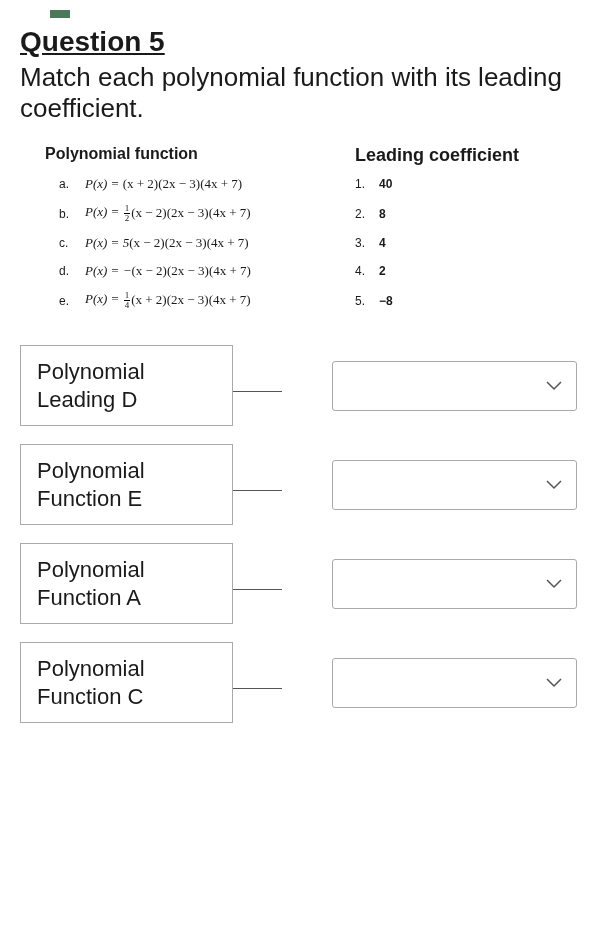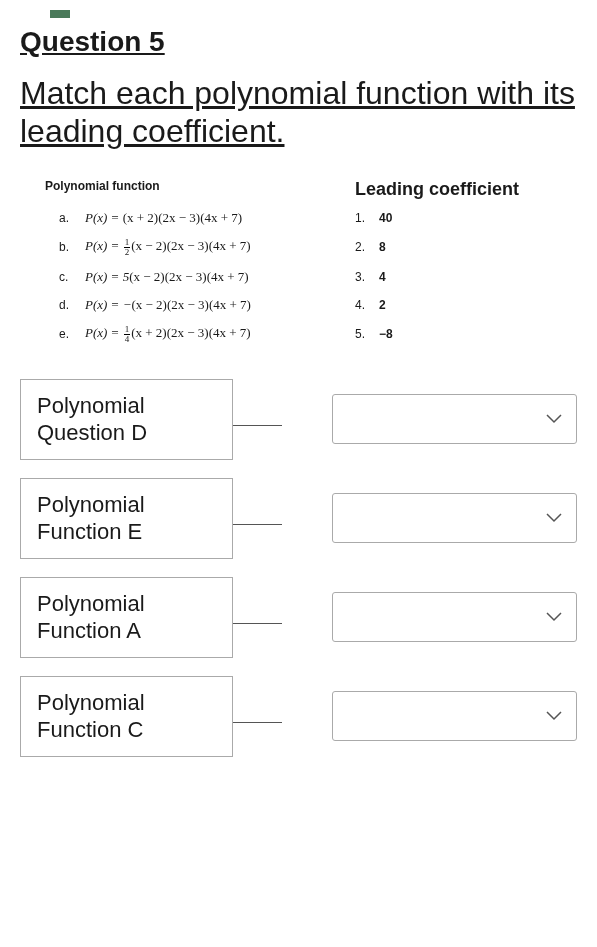--- a/index.html
+++ b/index.html
@@ -18,35 +18,34 @@
       width: 20px;
       height: 8px;
       background: #4a7a5a;
       margin-bottom: 8px;
       margin-left: 30px;
     }
     .question-title {
       font-size: 28px;
       font-weight: bold;
       text-decoration: underline;
-      margin-bottom: 16px;
+      margin-bottom: 4px;
     }
     .instruction {
-      font-size: 32px;
+      font-size: 26px;
       line-height: 1.2;
-      margin-bottom: 28px;
-      text-decoration: underline;
+      margin-bottom: 21px;
     }
     .columns-header {
       display: flex;
       margin-bottom: 10px;
       padding-left: 25px;
     }
     .ph-left {
-      font-size: 12px;
+      font-size: 16px;
       font-weight: bold;
       width: 310px;
     }
     .ph-right {
       font-size: 18px;
       font-weight: bold;
     }
     .poly-row {
       display: flex;
       align-items: center;
@@ -187,21 +186,21 @@
   <span class="poly-expr">
     <span>P(x) = </span><span class="frac"><span class="n">1</span><span class="d">4</span></span><span class="up">(x + 2)(2x − 3)(4x + 7)</span>
   </span>
   <span class="lead-num">5.</span>
   <span class="lead-val">−8</span>
 </div>
 
 <div class="match-area">
 
   <div class="match-row">
-    <div class="prompt-box">Polynomial Question D</div>
+    <div class="prompt-box">Polynomial Leading D</div>
     <div class="connector"></div>
     <div class="dropdown">
       <svg class="chevron" viewBox="0 0 16 10">
           <path d="M1 1 L8 8 L15 1" stroke="#555" stroke-width="1.5" fill="none"></path>
         </svg>
     </div>
   </div>
 
   <div class="match-row">
     <div class="prompt-box">Polynomial Function E</div>

